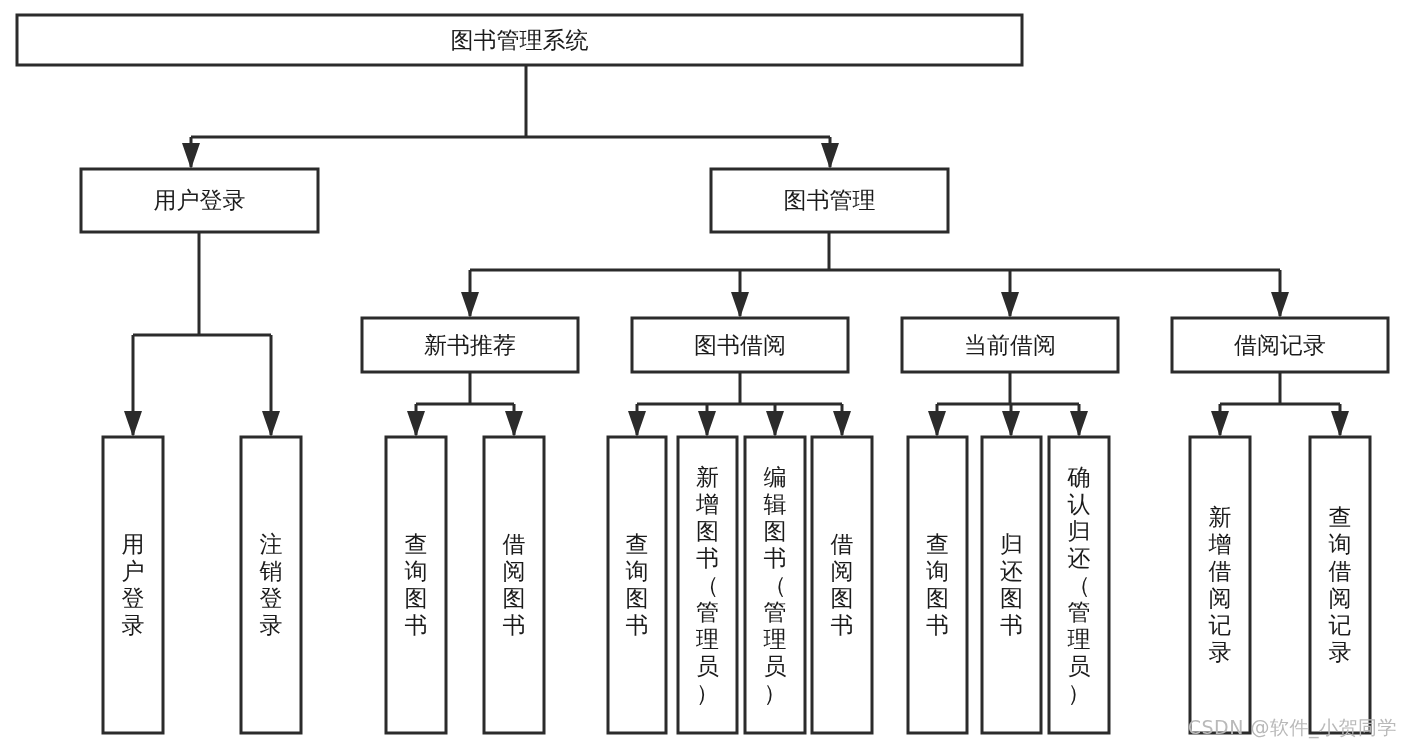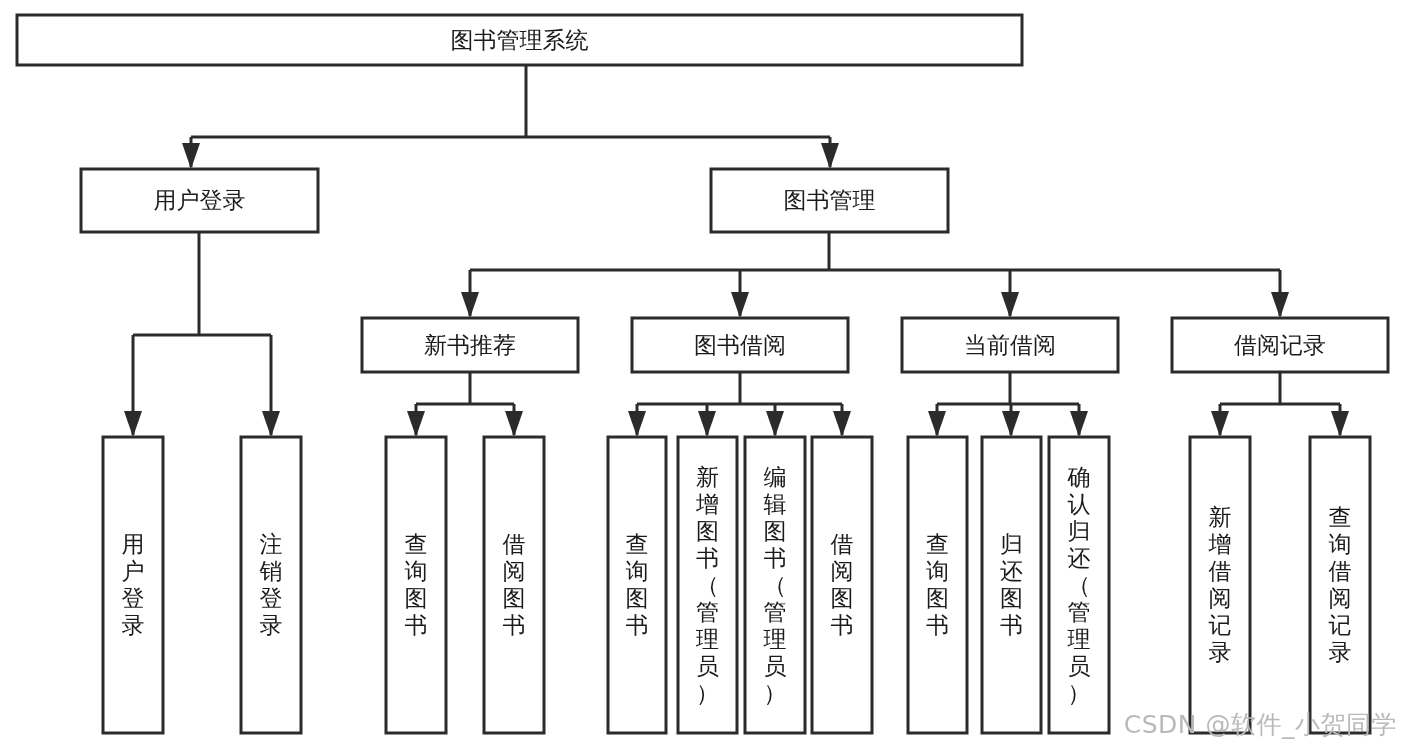--- a/index.html
+++ b/index.html
@@ -50,21 +50,21 @@
     font-family: "DejaVu Sans", "Liberation Sans", sans-serif;
     fill: #1b1b1b;
     font-size: 23px;
     text-anchor: middle;
   }
   .watermark {
     position: absolute;
     right: 8px;
     bottom: 6px;
     font-family: "DejaVu Sans", "Liberation Sans", sans-serif;
-    font-size: 25px;
+    font-size: 19px;
     color: #b9b9b9;
     letter-spacing: 0.5px;
     white-space: nowrap;
     pointer-events: none;
   }
 </style>
 </head>
 <body>
 
 <div id="diagram-root">

